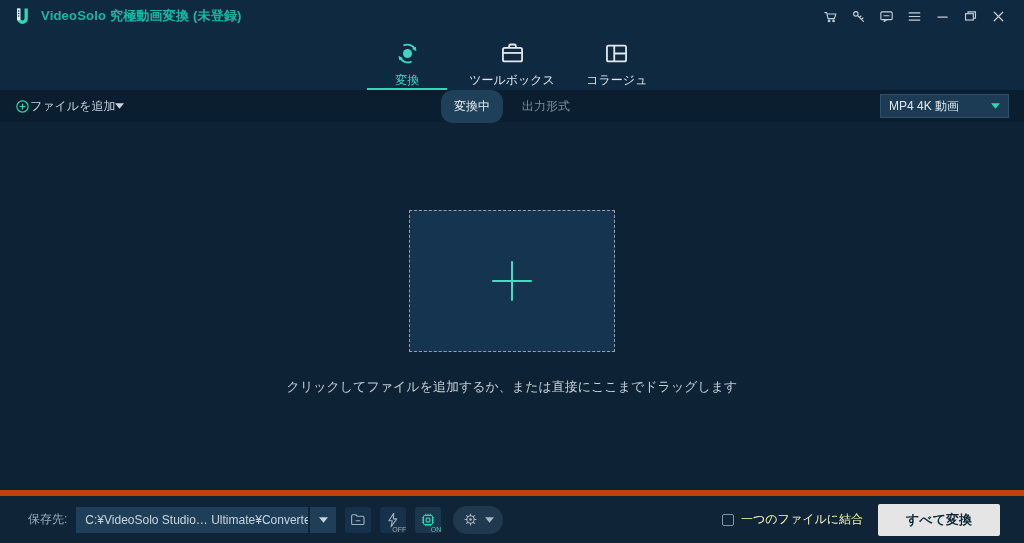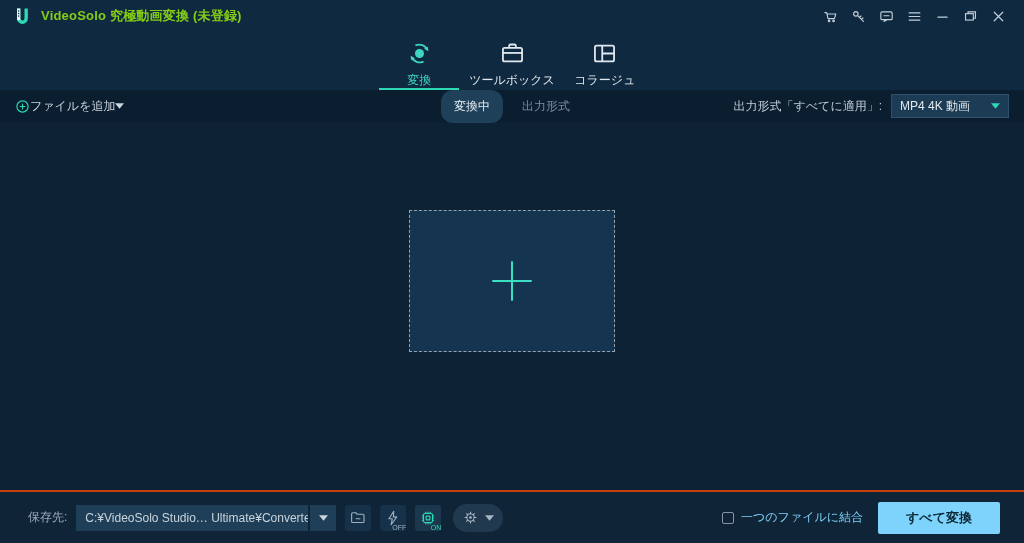--- a/index.html
+++ b/index.html
@@ -11,32 +11,32 @@
     user-select:none;
   }
   svg { display:block; }
 
   
   .titlebar {
     height:32px; background:#0f2940;
     display:flex; align-items:center; padding:0 12px;
   }
   .logo { width:20px; height:20px; margin-right:9px; }
-  .app-title { font-size:13px; font-weight:bold; color:#84cc16; letter-spacing:.2px; }
+  .app-title { font-size:13px; font-weight:bold; color:#14b8a6; letter-spacing:.2px; }
   .win-icons { margin-left:auto; display:flex; align-items:center; }
   .tbtn {
     width:28px; height:24px; display:flex; align-items:center; justify-content:center;
     color:#c3cfd9; cursor:pointer; background:none; border:none;
   }
   .tbtn svg { width:17px; height:17px; }
 
   
   .nav {
     height:58px; background:#0f2940;
-    display:flex; justify-content:center; align-items:stretch; gap:6px;
+    display:flex; justify-content:center; align-items:stretch; gap:18px;
   }
   .nav-tab {
     min-width:80px; padding:6px 4px 0;
     display:flex; flex-direction:column; align-items:center; justify-content:center; gap:5px;
     color:#e2e9ee; font-size:12px; position:relative; cursor:pointer;
   }
   .nav-tab svg { width:27px; height:27px; }
   .nav-tab.active { color:#3ed6c2; }
   .nav-tab.active::after {
     content:""; position:absolute; left:0; right:0; bottom:0; height:2px; background:#2fd8b5;
@@ -49,39 +49,39 @@
   }
   .add-file { display:flex; align-items:center; color:#ccd6de; cursor:pointer; background:none; border:none; font-size:12px; }
   .add-file svg.plus-circle { width:15px; height:15px; color:#2fd8b5; }
   .caret { width:9px; height:6px; }
   .queue { position:absolute; left:50%; top:0; bottom:0; transform:translateX(-50%);
            display:flex; align-items:center; gap:6px; }
   .queue-tab { padding:8px 13px; font-size:12px; color:#7a8fa1; cursor:pointer; border-radius:12px; }
   .queue-tab.active { background:#1f4059; color:#e6edf2; }
   .output-group { margin-left:auto; display:flex; align-items:center; gap:9px; color:#c3cfd9; }
   .select {
-    width:118px; height:24px; background:#1c3b54; border:1px solid #2e506c;
+    width:129px; height:24px; background:#1c3b54; border:1px solid #2e506c;
     display:flex; align-items:center; padding:0 8px; gap:6px; cursor:pointer; color:#e2e9ee;
   }
   .select .val { flex:1; }
   .select .caret { color:#2fd8b5; }
 
   
   .main { height:368px; background:#0d2234; display:flex; flex-direction:column; align-items:center; }
   .dropzone {
     margin-top:88px; width:206px; height:142px;
     background:#143450; border:1px dashed #96a3ae;
     display:flex; align-items:center; justify-content:center; cursor:pointer;
   }
   .dropzone svg { width:46px; height:46px; color:#3be0c3; }
   .drop-hint { margin-top:26px; font-size:13px; color:#c6d0d8; }
 
   
   .footer {
-    height:53px; background:#0f2537; border-top:2px solid #c2410c;
+    height:53px; background:#0f2537; border-top:6px solid #c2410c;
     display:flex; align-items:center; padding:0 24px 0 28px; font-size:12px;
   }
   .save-label { color:#9aabb8; margin-right:9px; }
   .path-box {
     width:232px; height:26px; background:#1f3f59; color:#c9d4dc;
     display:flex; align-items:center; padding:0 9px; white-space:nowrap; overflow:hidden; cursor:text;
   }
   .path-caret {
     width:26px; height:26px; background:#1f3f59; margin-left:2px;
     display:flex; align-items:center; justify-content:center; color:#c9d4dc; cursor:pointer; border:none;
@@ -93,25 +93,25 @@
   }
   .fbtn svg { width:18px; height:18px; }
   .fbtn .sub { position:absolute; bottom:0; right:0; font-size:7px; line-height:7px; }
   .fbtn.gpu { background:#1b374e; color:#2fd8b5; }
   .gear-pill {
     height:28px; margin-left:12px; padding:0 9px; border-radius:14px;
     background:#20394e; border:none; color:#a7b6c2;
     display:flex; align-items:center; gap:6px; cursor:pointer;
   }
   .gear-pill svg.gear { width:17px; height:17px; }
-  .merge { margin-left:auto; display:flex; align-items:center; gap:7px; color:#7dd3fc; cursor:pointer; }
+  .merge { margin-left:auto; display:flex; align-items:center; gap:7px; color:#fef9c3; cursor:pointer; }
   .checkbox { width:12px; height:12px; border:1px solid #8496a5; border-radius:2px; background:transparent; }
   .convert-btn {
     width:122px; height:32px; margin-left:15px;
-    background:#7dd3fc; color:#0c2a3a; border:none; border-radius:2px;
+    background:#e5e5e5; color:#0c2a3a; border:none; border-radius:2px;
     font-size:13px; font-weight:600; font-family:"Liberation Sans",sans-serif; cursor:pointer;
   }
 </style>
 </head>
 <body>
 
 <div class="titlebar">
   <svg class="logo" viewBox="0 0 24 24">
     <path d="M6 3h4v12a2.5 2.5 0 0 0 5 0V3h4v12a6.5 6.5 0 0 1-13 0z" fill="#2fd8b5"></path>
     <rect x="6" y="3" width="4" height="14" fill="#e8f0f4"></rect>
@@ -205,36 +205,36 @@
         <path d="M0 0h10L5 6z" fill="currentColor"></path>
       </svg>
   </button>
 
   <div class="queue">
     <span class="queue-tab active">変換中</span>
     <span class="queue-tab">出力形式</span>
   </div>
 
   <div class="output-group">
-    <span>出力形式「すべてに適用」:</span>
     <div class="select">
       <span class="val">MP4 4K 動画</span>
       <svg class="caret" viewBox="0 0 10 6">
           <path d="M0 0h10L5 6z" fill="currentColor"></path>
         </svg>
     </div>
   </div>
 </div>
 
 <div class="main">
   <div class="dropzone">
     <svg viewBox="0 0 46 46" fill="none" stroke="currentColor" stroke-width="2" stroke-linecap="round">
       <path d="M23 4v38M4 23h38"></path>
     </svg>
   </div>
+  <div class="drop-hint">クリックしてファイルを追加するか、または直接にここまでドラッグします</div>
 </div>
 
 <div class="footer">
   <span class="save-label">保存先:</span>
   <div class="path-box">C:¥VideoSolo Studio… Ultimate¥Converted</div>
   <button class="path-caret">
     <svg class="caret" viewBox="0 0 10 6">
         <path d="M0 0h10L5 6z" fill="currentColor"></path>
       </svg>
   </button>

